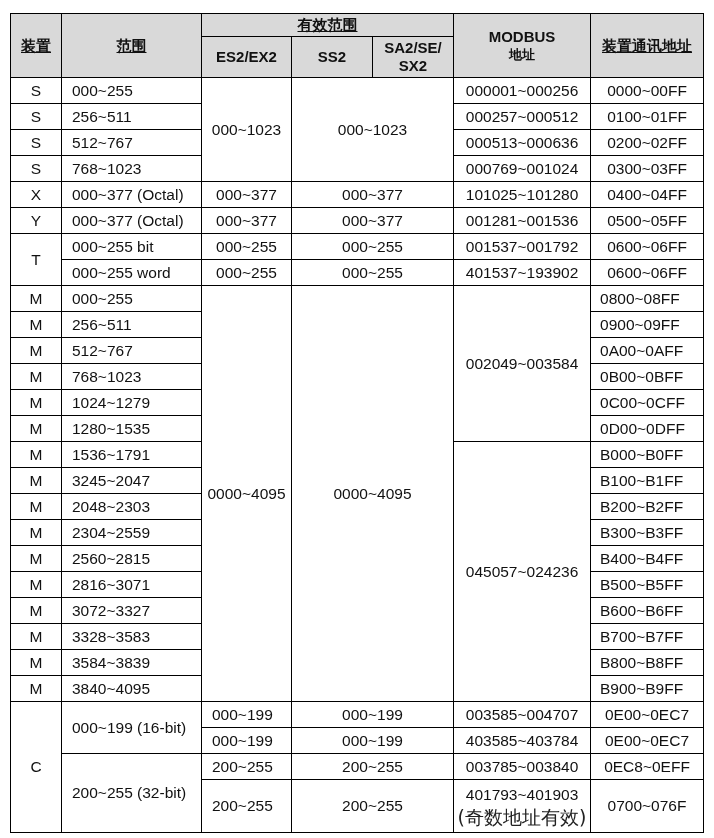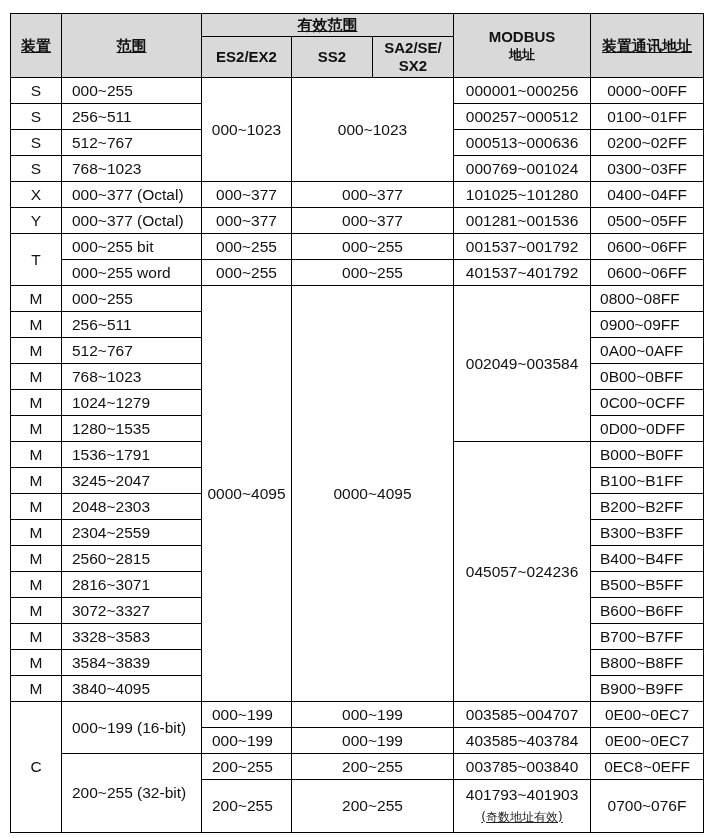--- a/index.html
+++ b/index.html
@@ -21,21 +21,21 @@
   table.map th {
     background: #d9d9d9;
     font-weight: bold;
     text-align: center;
     font-size: 15px;
   }
   th.zh { font-family: "DejaVu Sans", sans-serif; font-size: 14.5px; text-decoration: underline; }
   .c { text-align: center; }
   .l { text-align: left; padding-left: 10px !important; }
   .tall { height: 52px !important; }
-  .note { font-family: "DejaVu Sans", sans-serif; font-size: 12px; color: #222; text-decoration: underline; }
+  .note { font-family: "DejaVu Sans", sans-serif; font-size: 19px; color: #222; }
   .two-line { line-height: 18px; white-space: normal !important; }
 </style>
 </head>
 <body>
 
 <table class="map">
   <colgroup>
     <col style="width:51px">
     <col style="width:140px">
     <col style="width:90px">
@@ -116,21 +116,21 @@
       <td class="l">000~255 bit</td>
       <td class="c">000~255</td>
       <td class="c" colspan="2">000~255</td>
       <td class="c">001537~001792</td>
       <td class="c">0600~06FF</td>
     </tr>
     <tr>
       <td class="l">000~255 word</td>
       <td class="c">000~255</td>
       <td class="c" colspan="2">000~255</td>
-      <td class="c">401537~401792</td>
+      <td class="c">401537~193902</td>
       <td class="c">0600~06FF</td>
     </tr>
 
     <tr>
       <td class="c">M</td>
       <td class="l">000~255</td>
       <td class="c" rowspan="16" style="padding:0 0 0 0">0000~4095</td>
       <td class="c" rowspan="16" colspan="2">0000~4095</td>
       <td class="c" rowspan="6">002049~003584</td>
       <td class="l" style="padding-left:9px !important">0800~08FF</td>

